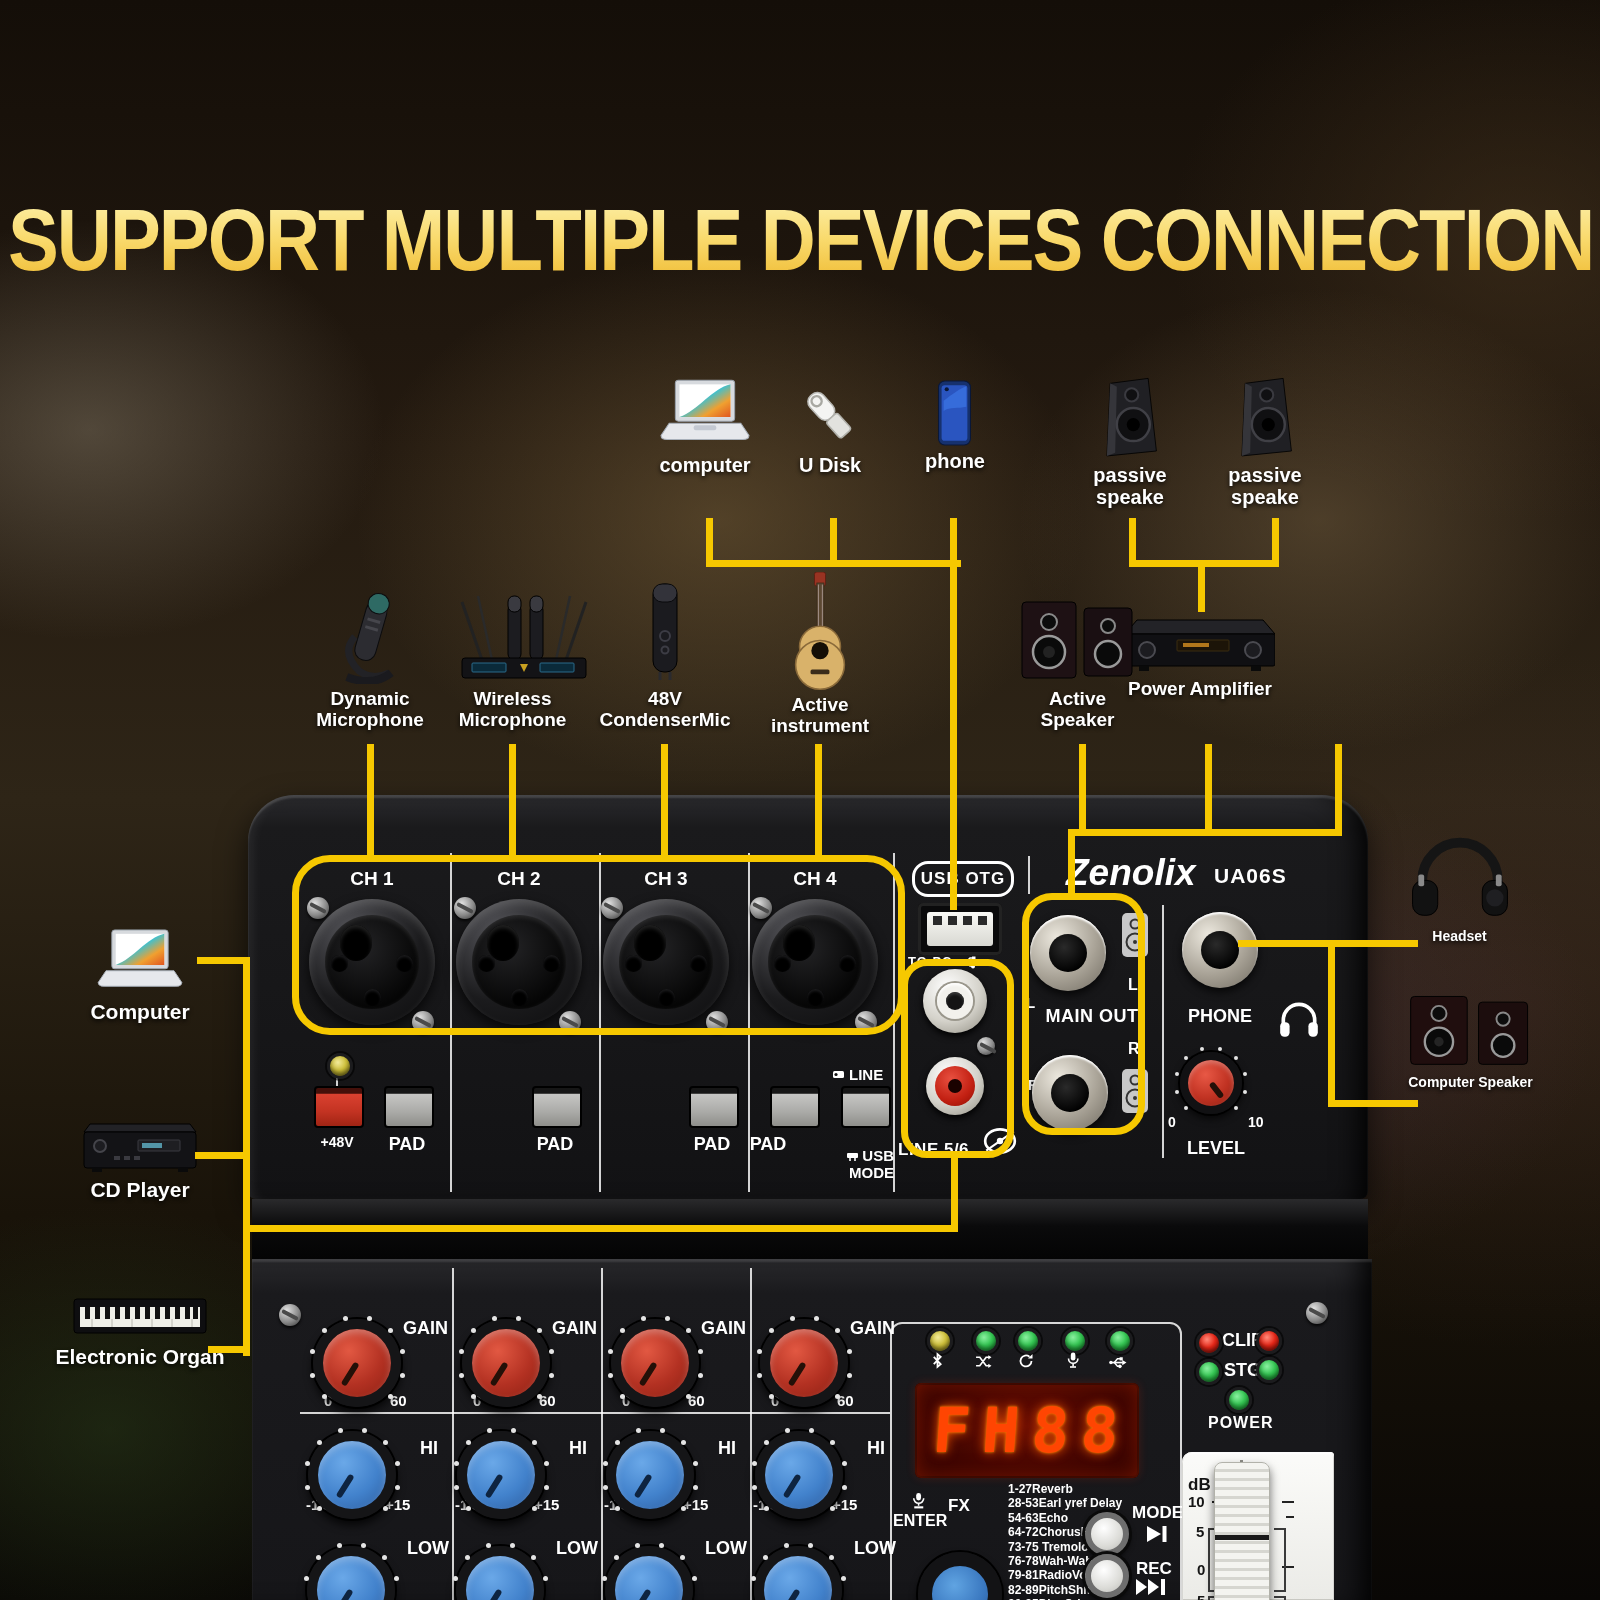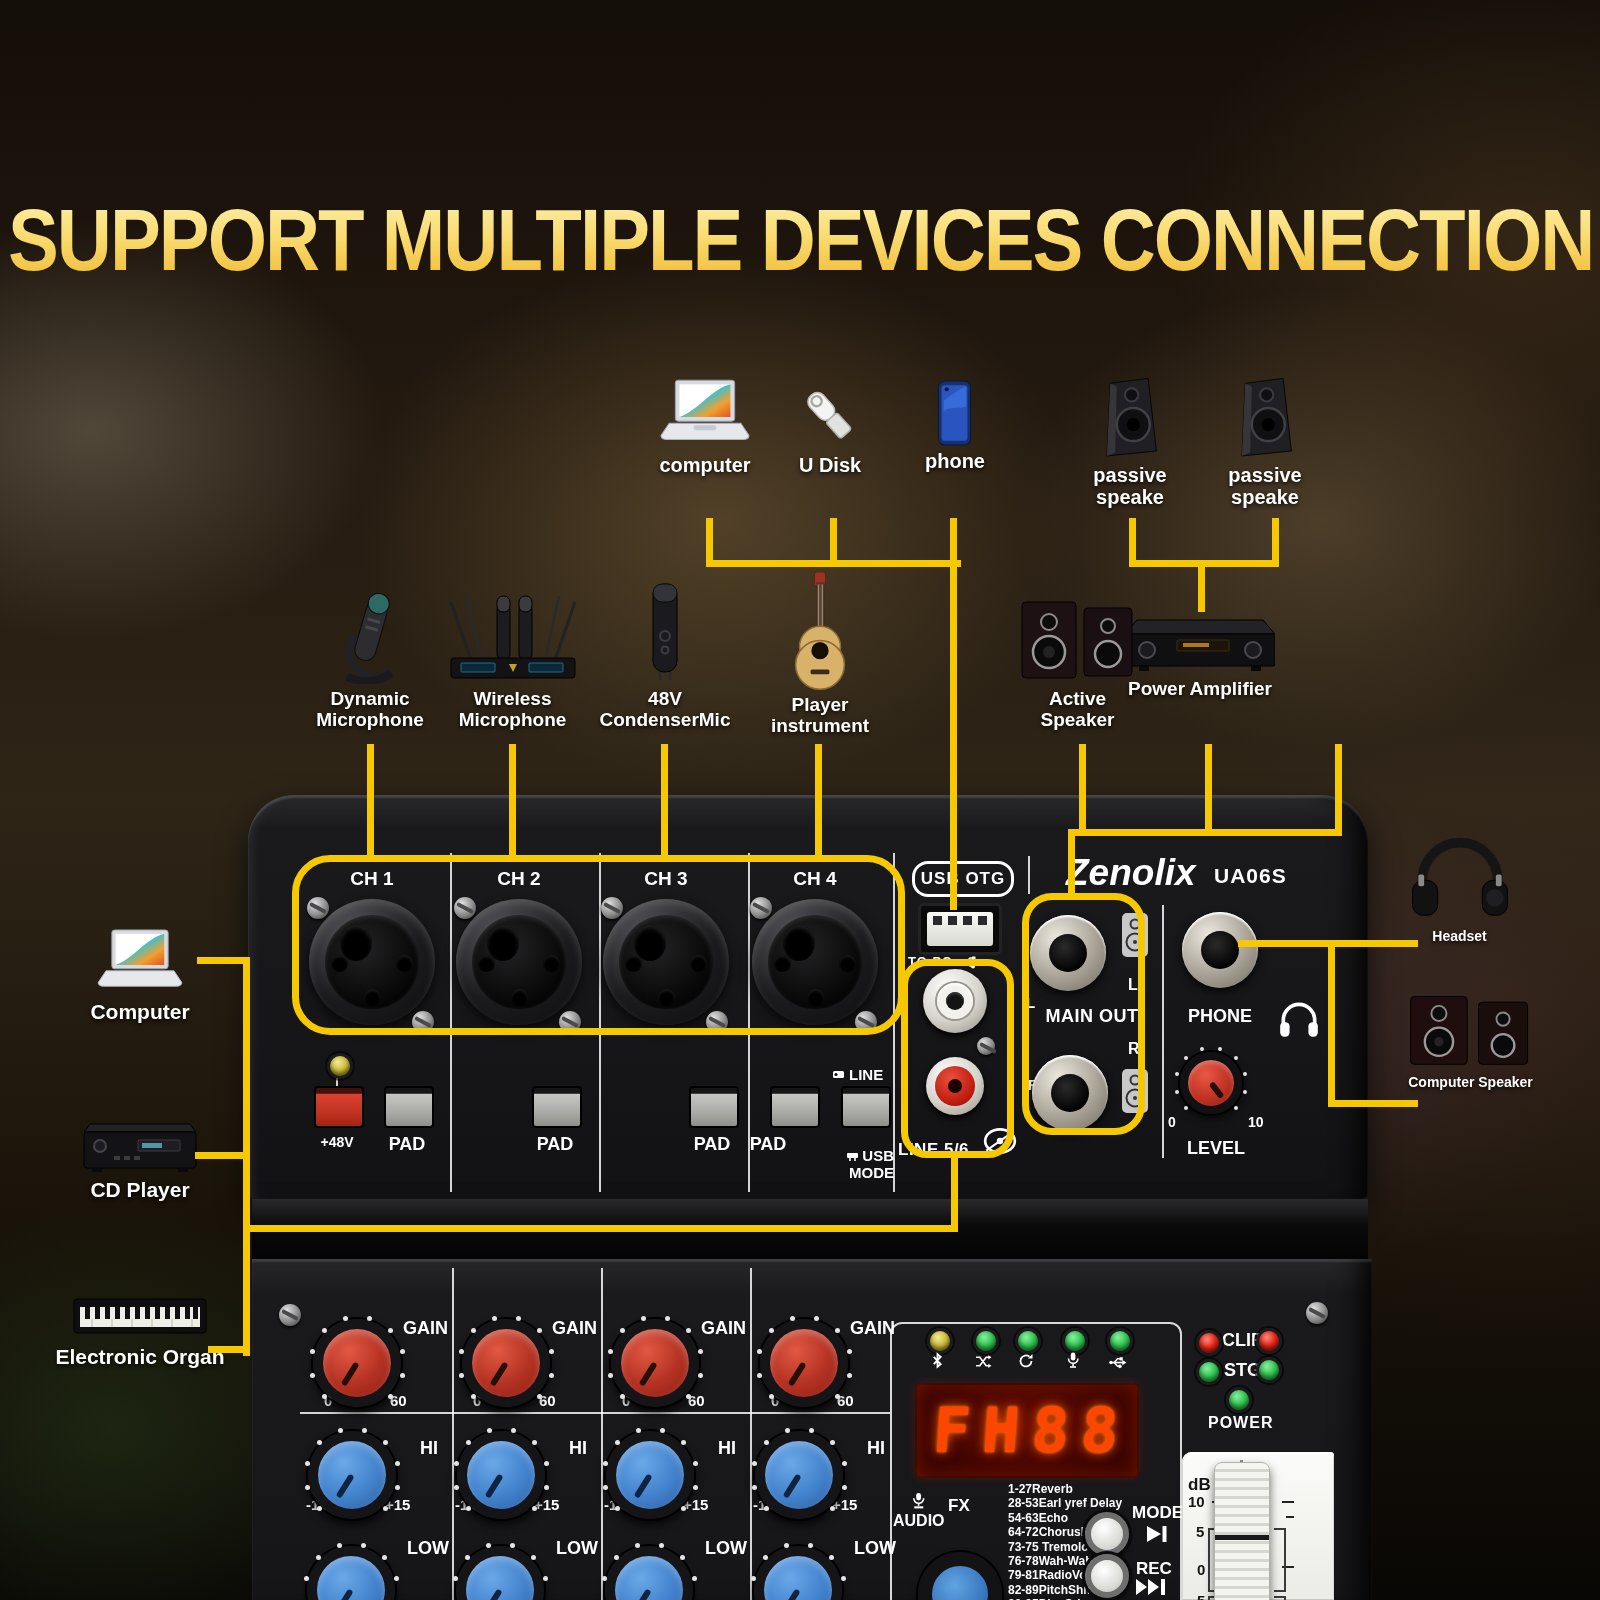--- a/index.html
+++ b/index.html
@@ -224,21 +224,21 @@
         <rect x="36" y="14" width="21" height="20" rx="10" fill="#2e6a64" stroke="#0c0c0e"></rect>
         <rect x="40" y="40" width="13" height="3" fill="#46464c"></rect>
           <rect x="40" y="48" width="13" height="3" fill="#46464c"></rect>
       </g>
       <path d="M30 58 q-14 16 4 34 q14 10 30 2" fill="none" stroke="#222226" stroke-width="7"></path>
       <path d="M22 98 q26 10 44 -4" fill="none" stroke="#1a1a1e" stroke-width="8"></path>
     </svg>
     <div class="dlbl f19">Dynamic Microphone</div>
   </div>
 
-  <div class="dev" style="left:435px;top:580px;width:155px;">
+  <div class="dev" style="left:435px;top:580px;width:155px;align-items:flex-end;">
     <svg width="132" height="104" viewBox="0 0 132 104">
       <line x1="24" y1="80" x2="4" y2="22" stroke="#222" stroke-width="3"></line>
       <line x1="34" y1="80" x2="20" y2="16" stroke="#2a2a2a" stroke-width="2.5"></line>
       <line x1="108" y1="80" x2="128" y2="22" stroke="#222" stroke-width="3"></line>
       <line x1="98" y1="80" x2="112" y2="16" stroke="#2a2a2a" stroke-width="2.5"></line>
       <g>
           <rect x="50" y="24" width="13" height="56" rx="6" fill="#1c1c20" stroke="#000"></rect>
          <rect x="50" y="16" width="13" height="16" rx="6" fill="#3a3a40" stroke="#000"></rect>
         </g>
       <g>
@@ -269,21 +269,21 @@
     <svg width="80" height="118" viewBox="0 0 80 150">
       <rect x="33" y="0" width="14" height="18" rx="3" fill="#993322" stroke="#5a1c10"></rect>
       <rect x="36" y="14" width="9" height="64" fill="#5c4832" stroke="#3a2c1c"></rect>
       <line x1="38" y1="16" x2="38" y2="78" stroke="#cbb" stroke-width="0.8"></line>
       <line x1="43" y1="16" x2="43" y2="78" stroke="#cbb" stroke-width="0.8"></line>
       <circle cx="40" cy="95" r="26" fill="#d9b26a" stroke="#8a6a3a" stroke-width="2"></circle>
       <circle cx="40" cy="118" r="31" fill="#d9b26a" stroke="#8a6a3a" stroke-width="2"></circle>
       <circle cx="40" cy="100" r="11" fill="#140e06"></circle>
       <rect x="28" y="124" width="24" height="6" rx="2" fill="#3a2c1a"></rect>
     </svg>
-    <div class="dlbl f19">Player instrument</div>
+    <div class="dlbl f19">Active instrument</div>
   </div>
 
   <div class="dev" style="left:1125px;top:608px;width:150px;">
     <svg width="150" height="66" viewBox="0 0 150 66">
       <polygon points="12,12 138,12 150,26 0,26" fill="#232327" stroke="#000"></polygon>
       <rect x="0" y="26" width="150" height="32" rx="2" fill="#101013" stroke="#000"></rect>
       <rect x="52" y="32" width="52" height="11" rx="1" fill="#1c1408" stroke="#3a2c10"></rect>
       <rect x="58" y="35" width="26" height="4" fill="#d89020" opacity=".8"></rect>
       <circle cx="22" cy="42" r="8" fill="#1c1c20" stroke="#4a4a50" stroke-width="2"></circle>
       <circle cx="128" cy="42" r="8" fill="#1c1c20" stroke="#4a4a50" stroke-width="2"></circle>
@@ -660,21 +660,21 @@
   <div class="display">
     <span class="digits">FH88</span>
   </div>
 
   <svg class="mx" style="left:910px;top:1492px;z-index:33;" width="17" height="18" viewBox="0 0 16 17">
     <rect x="5.8" y="1" width="4.6" height="7" rx="2.3" fill="#fff"></rect>
     <path d="M3.5 6 a4.7 4.7 0 0 0 9.4 0" fill="none" stroke="#fff" stroke-width="1.5"></path>
     <line x1="8.1" y1="11" x2="8.1" y2="13" stroke="#fff" stroke-width="1.5"></line>
     <line x1="4" y1="14.5" x2="12.5" y2="14.5" stroke="#fff" stroke-width="2"></line>
   </svg>
-  <div class="wtxt" style="left:893px;top:1512px;font-size:16px;">AUDIO</div>
+  <div class="wtxt" style="left:893px;top:1512px;font-size:16px;">ENTER</div>
   <div class="wtxt" style="left:948px;top:1496px;font-size:17px;">FX</div>
   <div class="knob kfx" style="left:918px;top:1552px;"></div>
 
   <div class="fxlist">
     <div>1-27Reverb</div>
     <div>28-53Earl yref Delay</div>
     <div>54-63Echo</div>
     <div>64-72ChorusFlange</div>
     <div>73-75 Tremolo</div>
     <div>76-78Wah-Wah</div>

